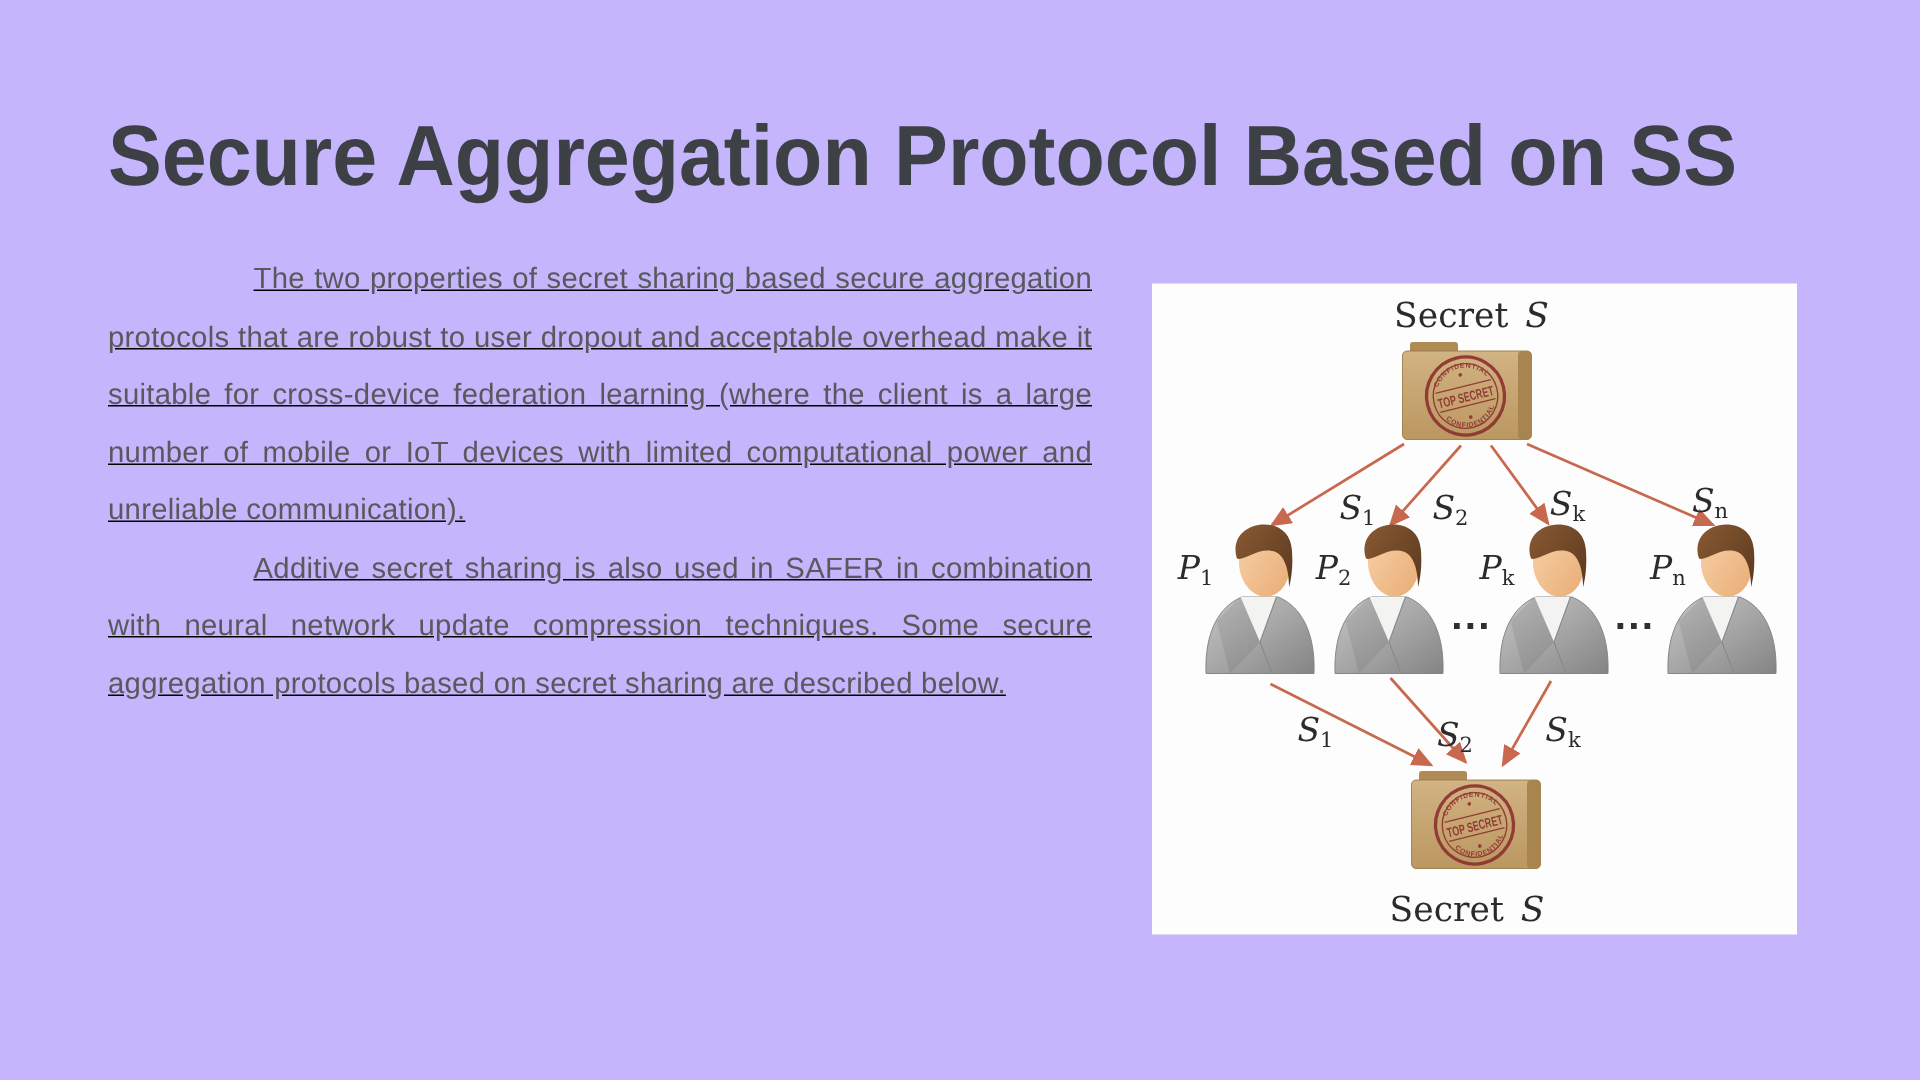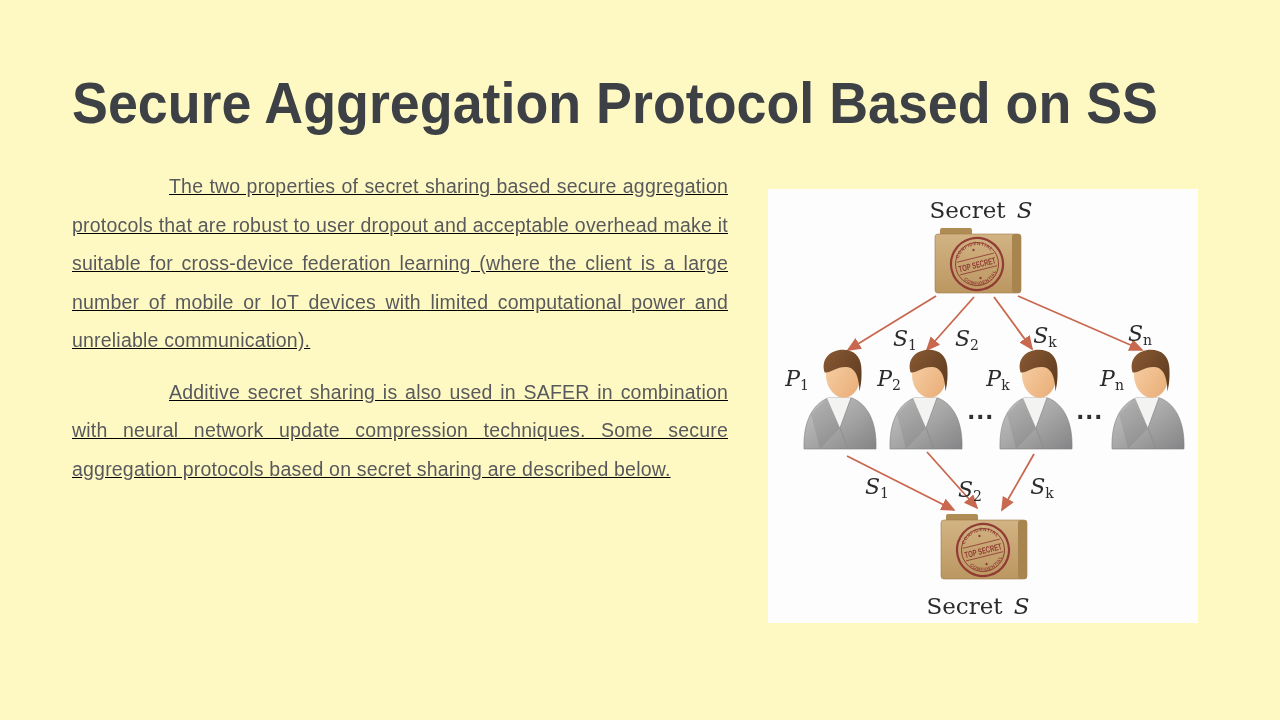--- a/index.html
+++ b/index.html
@@ -1,23 +1,23 @@
 <!DOCTYPE html>
 <html><head>
 <meta charset="utf-8">
 <style>
   html,body{margin:0;padding:0;}
   body{width:1280px;height:720px;overflow:hidden;background:#e8eaf3;
        font-family:"Liberation Sans", sans-serif;}
-  .slide{position:relative;width:1280px;height:720px;background:#fef9c3;}
+  .slide{position:relative;width:1280px;height:720px;background:#c4b5fd;}
   .title-svg{position:absolute;left:0;top:57px;}
   .body-text{position:absolute;left:72px;top:167px;width:656px;text-decoration:underline;}
   .body-text p{margin:0;font-size:19.5px;line-height:38.5px;color:#58595c;
                text-align:justify;text-indent:97px;letter-spacing:.2px;}
-  .body-text p + p{margin-top:13px;}
+  .body-text p + p{}
   .diagram-panel{position:absolute;left:768px;top:189px;width:430px;height:434px;
                  background:#fdfdfe;}
   .mlabel{font-family:"DejaVu Serif", serif;fill:#2b2b2b;}
 </style>
 </head>
 <body>
 
 <div class="slide">
 
   <svg class="title-svg" width="1280" height="90">

